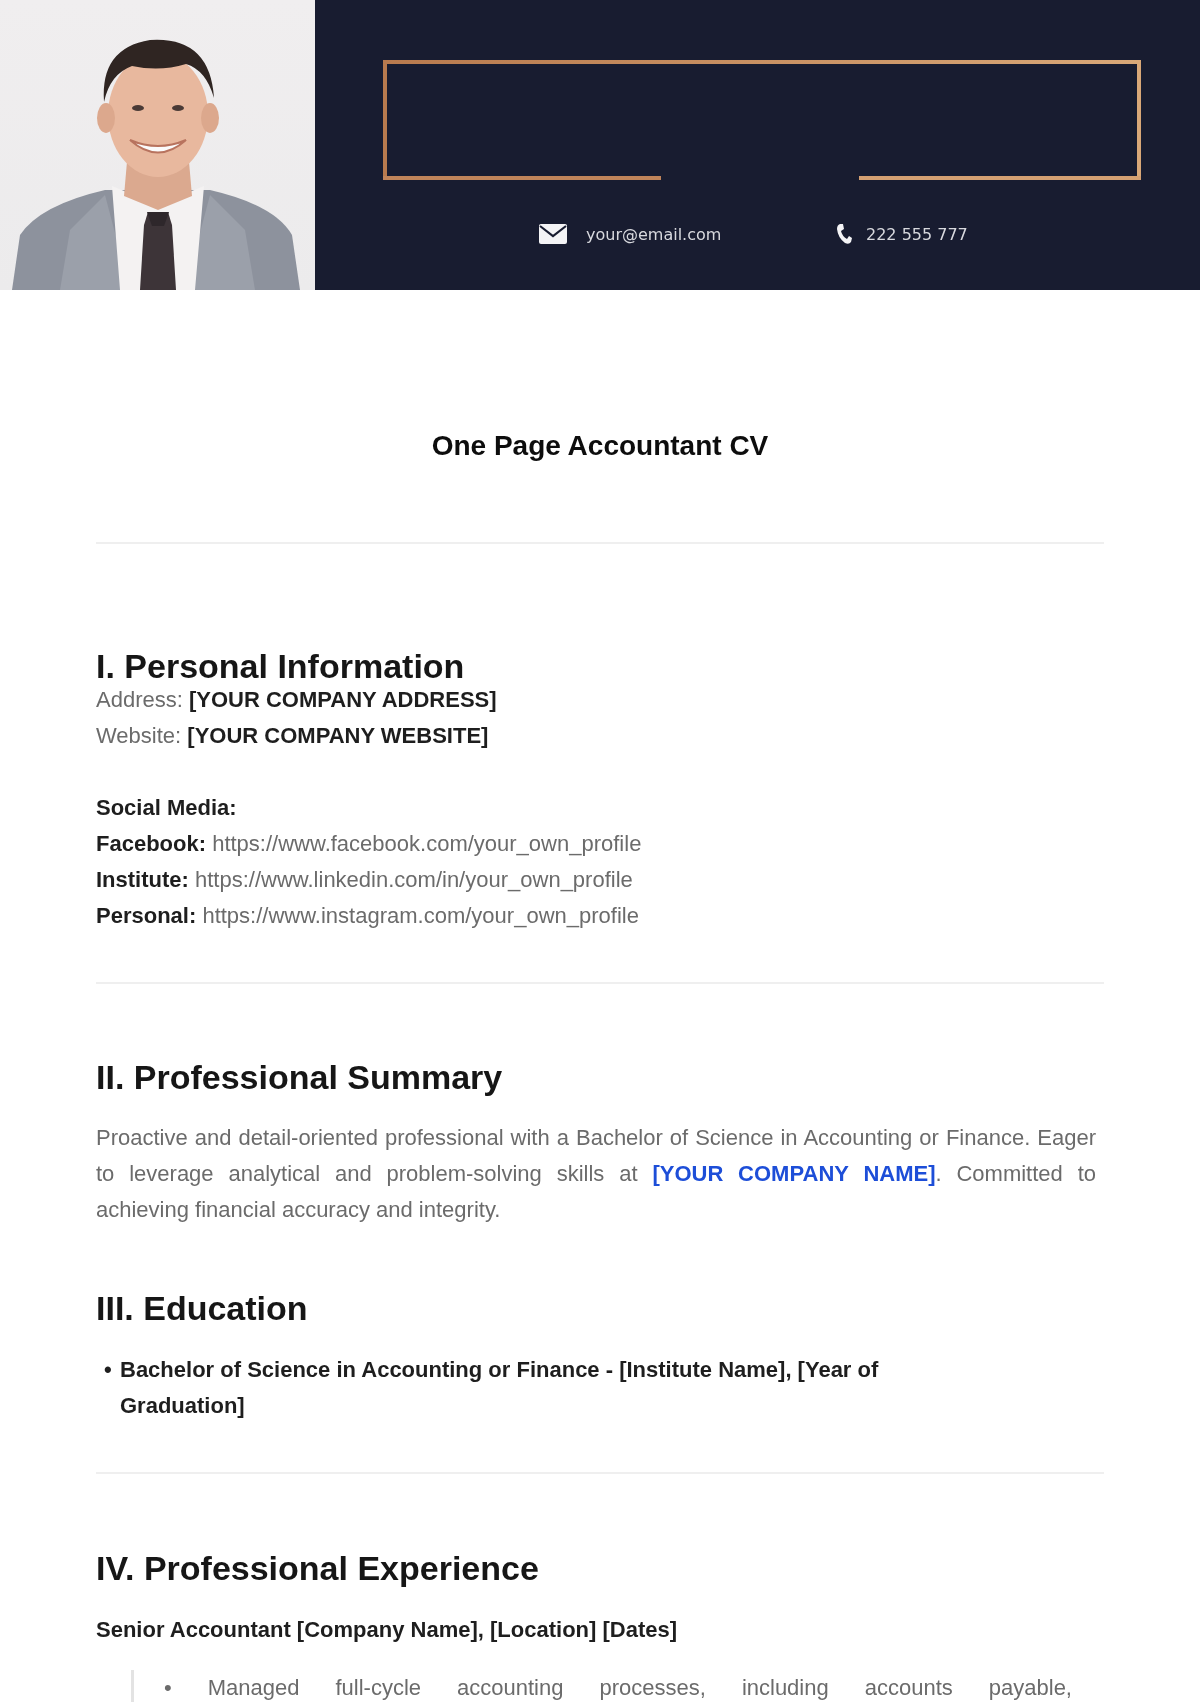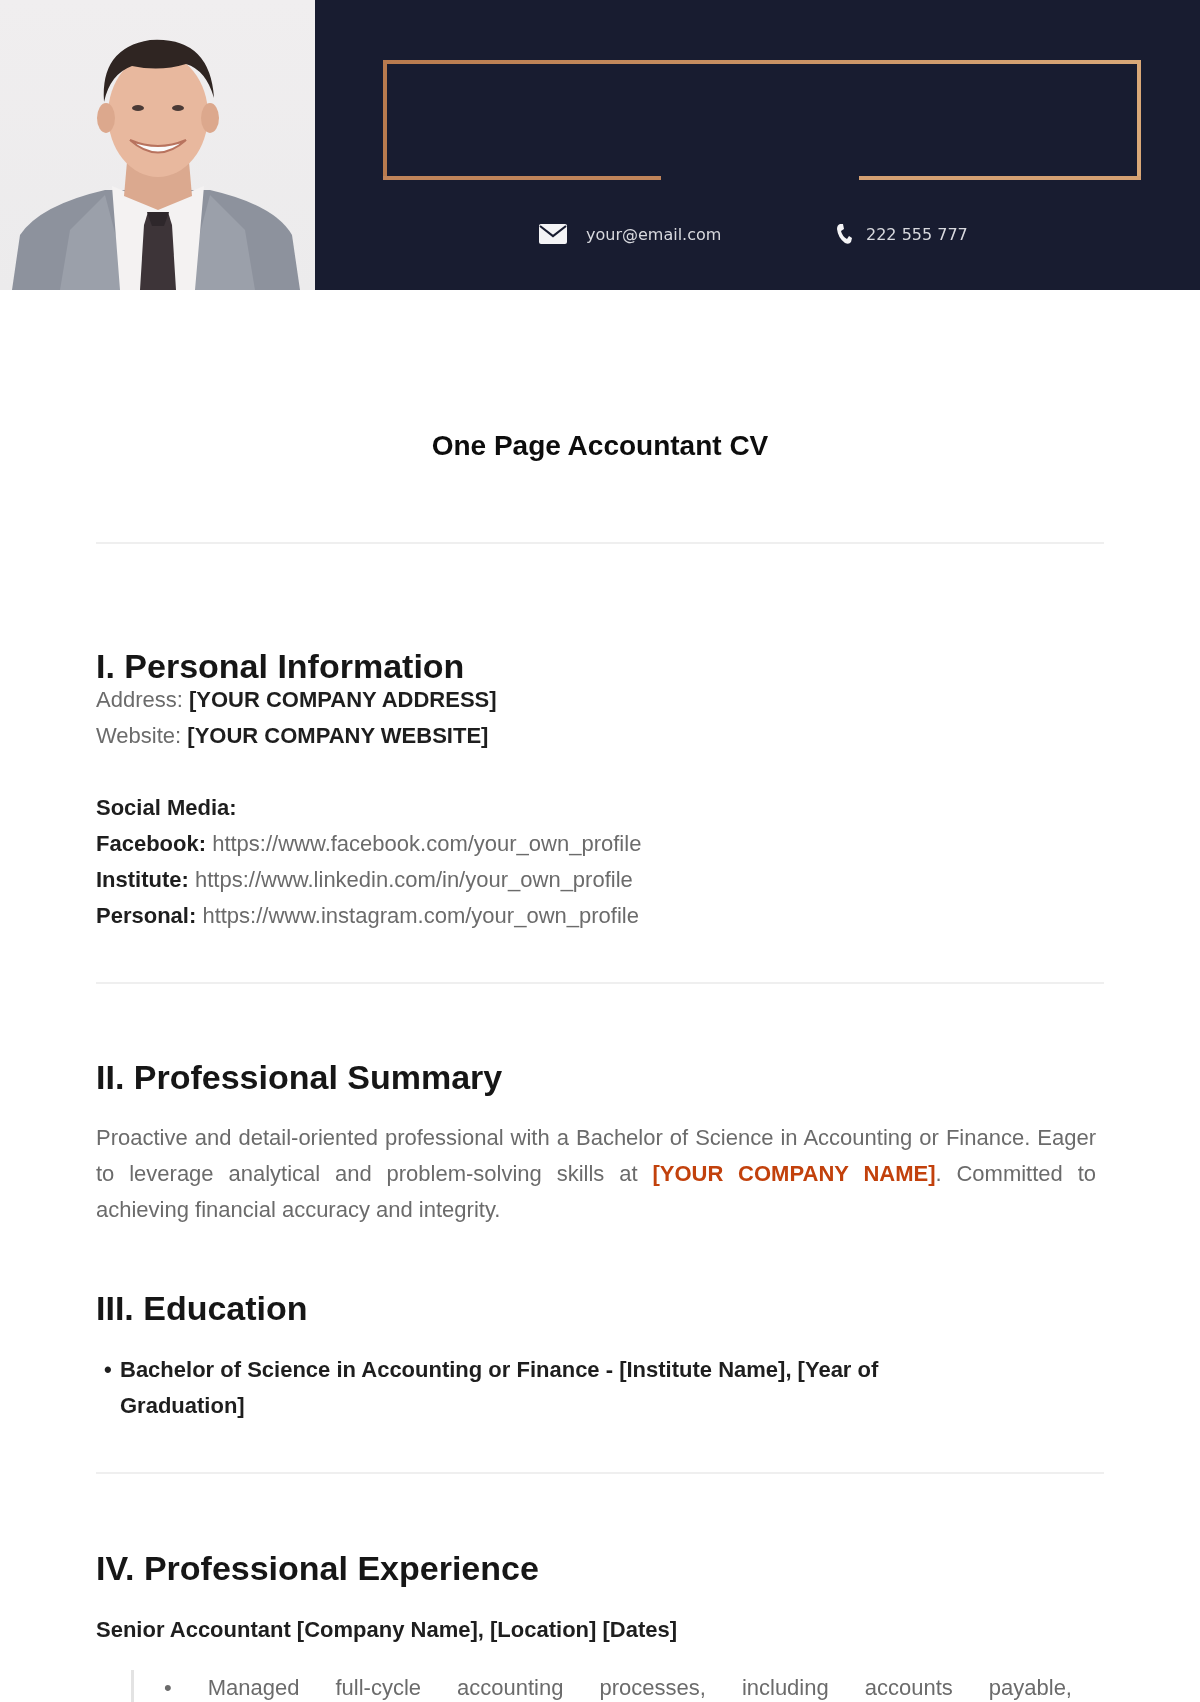--- a/index.html
+++ b/index.html
@@ -24,21 +24,21 @@
     .contact .ic { display: inline-flex; width: 30px; height: 24px; align-items: center; justify-content: center; margin-right: 18px; }
     .contact-phone .ic { width: 20px; margin-right: 12px; }
 
     
     .doc-title { position: absolute; left: 0; top: 418px; width: 1200px; text-align: center; font-size: 28px; font-weight: bold; color: #0d0d0d; line-height: 56px; }
     .divider { position: absolute; left: 96px; width: 1008px; height: 2px; background: #efefef; }
     .section-title { position: absolute; left: 96px; font-size: 34px; font-weight: bold; color: #161616; line-height: 44px; }
     .line { position: absolute; left: 96px; font-size: 22px; line-height: 36px; color: #6b6b6b; white-space: nowrap; }
     .line b { color: #1e1e1e; }
     .para { position: absolute; left: 96px; width: 1000px; font-size: 22px; line-height: 36px; color: #6b6b6b; text-align: justify; }
-    .para b { color: #c2410c; }
+    .para b { color: #1d4ed8; }
     .edu-item { position: absolute; left: 104px; width: 900px; font-size: 22px; line-height: 36px; color: #1e1e1e; font-weight: bold; padding-left: 16px; }
     .edu-item .bullet { position: absolute; left: 0; top: 0; }
     .job-title { position: absolute; left: 96px; top: 1612px; font-size: 22px; line-height: 36px; font-weight: bold; color: #1e1e1e; }
     .quote-bar { position: absolute; left: 131px; top: 1670px; width: 3px; height: 40px; background: #e3e3e3; }
     .exp-bullet { position: absolute; left: 164px; top: 1670px; width: 908px; font-size: 22px; line-height: 36px; color: #6b6b6b; text-align: justify; text-align-last: justify; white-space: nowrap; overflow: hidden; }
   </style>
 </head>
 <body>
 
 <div class="header">

